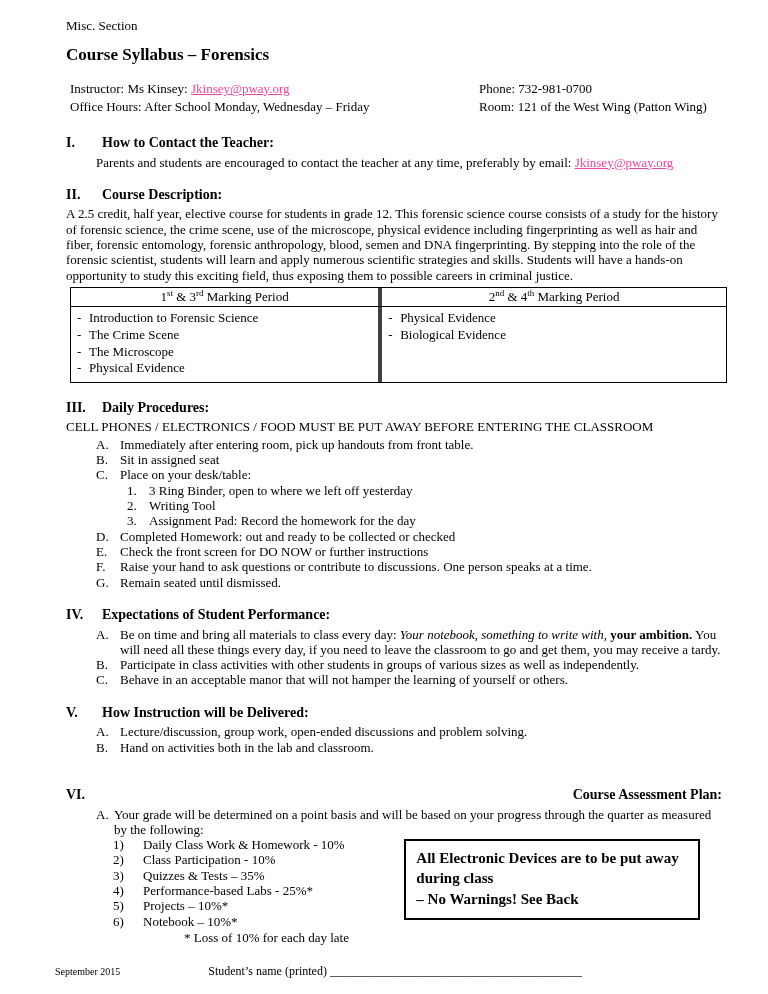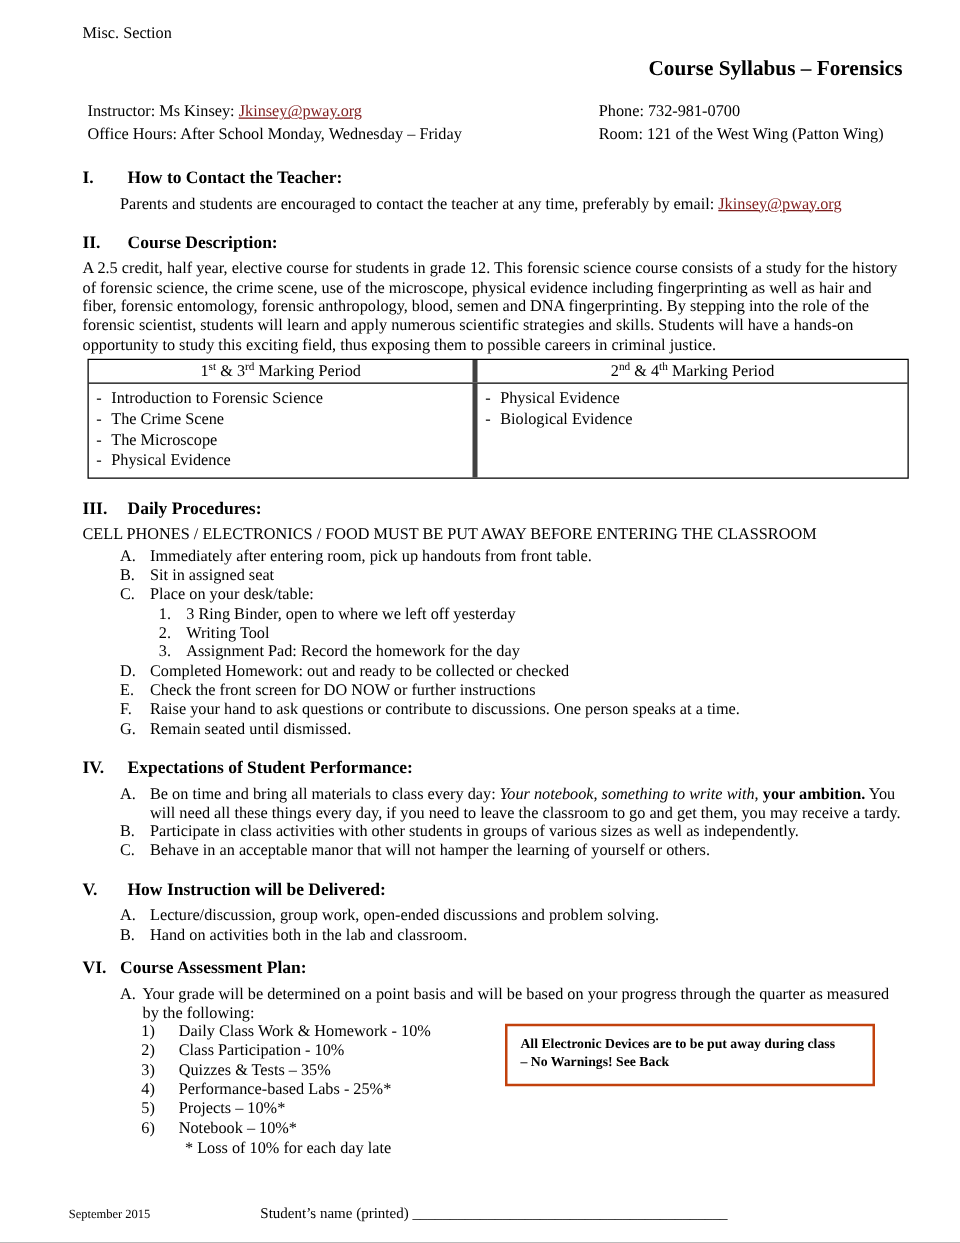--- a/index.html
+++ b/index.html
@@ -10,28 +10,28 @@
     background: #ffffff;
     color: #000000;
     font-family: "Liberation Serif", serif;
     font-size: 13px;
     line-height: 1.18;
     padding: 18px 46px 0 66px;
     position: relative;
     overflow: hidden;
   }
   .corner { font-size: 13px; }
-  .title { text-align: right; font-weight: bold; font-size: 17px; margin: 12px 0 16px; }
+  .title { text-align: left; font-weight: bold; font-size: 17px; margin: 12px 0 16px; }
 
   .contact { display: flex; margin-left: 4px; }
   .contact-left { width: 409px; }
   .contact-right { flex: 1; }
   .contact div { margin-bottom: 2px; }
 
-  a.email { color: #7f1d1d; text-decoration: underline; cursor: pointer; }
+  a.email { color: #ec4899; text-decoration: underline; cursor: pointer; }
 
   .sec-head { display: flex; font-weight: bold; font-size: 14px; margin: 17px 0 3px; }
   .sec-num { width: 36px; flex: none; }
 
   .indent { margin-left: 30px; }
 
   .para { margin: 1px 0 4px; text-align: left; }
 
   
   .mtable { border: 1px solid #000; margin: 3px 0 0 4px; width: 657px; }
@@ -55,30 +55,30 @@
   .num .li-m { width: 30px; }
   .intro-li .li-m { width: 18px; }
 
   .caps-line { margin: 1px 0 2px; }
 
   .it { font-style: italic; }
   .bi { font-weight: bold; }
 
   .assess-row { display: flex; justify-content: space-between; align-items: flex-start; }
   .assess-left { width: 340px; }
-  .footnote { margin-left: 82px; margin-top: 1px; }
+  .footnote { margin-left: 118px; margin-top: 1px; }
 
   .notice-box {
-    border: 2px solid #c2410c;
+    border: 2px solid #000000;
     width: 297px;
     margin-right: 22px;
     margin-top: 2px;
     padding: 7px 10px 9px;
     font-weight: bold;
-    font-size: 11px;
+    font-size: 15px;
     line-height: 1.35;
   }
 
   .footer { position: absolute; left: 55px; right: 46px; bottom: 16px; display: flex; align-items: baseline; }
   .footer-date { font-size: 10px; }
   .footer-student { font-size: 12px; margin-left: 88px; }
 </style>
 </head>
 <body>
 
@@ -220,21 +220,21 @@
   </div>
   <div class="li">
       <span class="li-m">A.</span>
       <span class="li-t">Lecture/discussion, group work, open-ended discussions and problem solving.</span>
     </div>
   <div class="li">
       <span class="li-m">B.</span>
       <span class="li-t">Hand on activities both in the lab and classroom.</span>
     </div>
 
-  <div class="sec-head" style="margin-top:12px;">
+  <div class="sec-head" style="margin-top:32px;justify-content:space-between;">
     <span class="sec-num" style="width:30px;">VI.</span>
     <span class="sec-title">Course Assessment Plan:</span>
   </div>
   <div class="li intro-li">
       <span class="li-m">A.</span>
       <span class="li-t">Your grade will be determined on a point basis and will be based on your progress through the quarter as measured by the following:</span>
     </div>
 
   <div class="assess-row">
     <div class="assess-left num">

